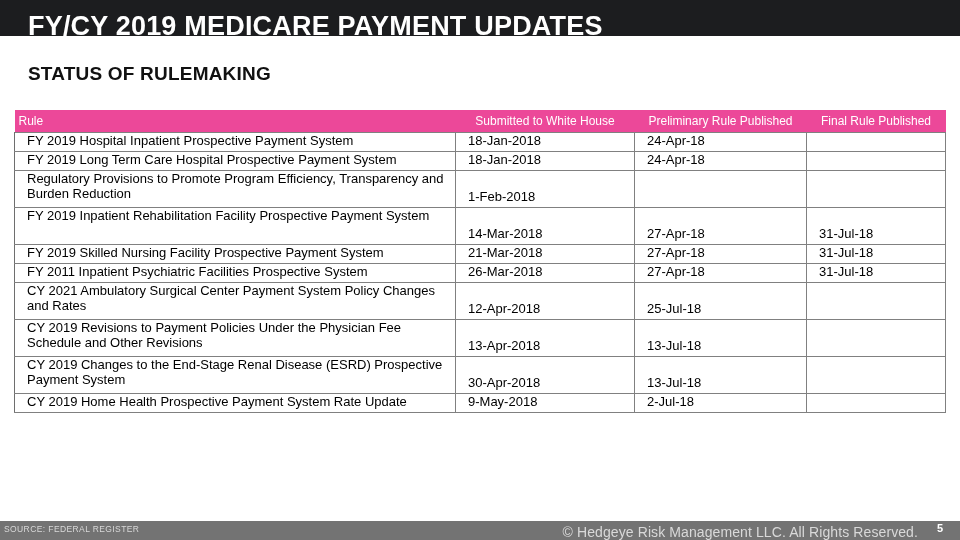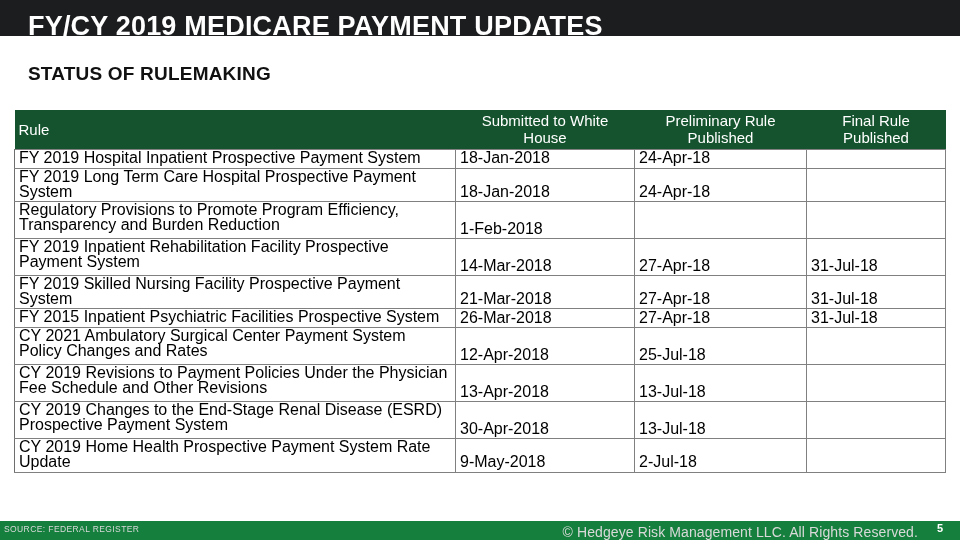--- a/index.html
+++ b/index.html
@@ -56,38 +56,38 @@
     table-layout: fixed;
     font-size: 11.5px;
     color: #000000;
   }
   #rulemaking-table col.c-rule   { width: 441px; }
   #rulemaking-table col.c-sub    { width: 179px; }
   #rulemaking-table col.c-prelim { width: 172px; }
   #rulemaking-table col.c-final  { width: 139px; }
 
   #rulemaking-table thead th {
-    background: #14532d;
+    background: #ec4899;
     color: #ffffff;
     font-weight: normal;
-    font-size: 15px;
+    font-size: 12px;
     padding: 2px 4px 3px 4px;
     border: none;
     height: 17px;
     vertical-align: middle;
   }
   #rulemaking-table thead th.h-rule   { text-align: left; }
   #rulemaking-table thead th.h-sub    { text-align: center; }
   #rulemaking-table thead th.h-prelim { text-align: center; }
   #rulemaking-table thead th.h-final  { text-align: center; }
 
   #rulemaking-table tbody td {
     border: 1px solid #808080;
-    padding: 1px 5px 2px 4px;
-    font-size: 16px;
+    padding: 1px 5px 2px 12px;
+    font-size: 13px;
     line-height: 14.6px;
   }
   #rulemaking-table tbody td.rule-cell {
     text-align: left;
     vertical-align: top;
     border-left: 1px solid #6e6e6e;
   }
   #rulemaking-table tbody td.date-cell {
     text-align: left;
     vertical-align: bottom;
@@ -96,21 +96,21 @@
   #rulemaking-table tbody tr.r1 td { height: 15px; }
   #rulemaking-table tbody tr.r2 td { height: 33px; border-radius: 11px; }
 
   
   #footer-bar {
     position: absolute;
     left: 0;
     top: 521px;
     width: 960px;
     height: 19px;
-    background: #15803d;
+    background: #737373;
   }
   #footer-source {
     position: absolute;
     left: 4px;
     top: 3px;
     color: #d9d9d9;
     font-size: 8.5px;
     letter-spacing: 0.4px;
     white-space: nowrap;
   }
@@ -181,21 +181,21 @@
         <td class="date-cell">27-Apr-18</td>
         <td class="date-cell">31-Jul-18</td>
       </tr>
       <tr class="r1">
         <td class="rule-cell">FY 2019 Skilled Nursing Facility Prospective Payment System</td>
         <td class="date-cell">21-Mar-2018</td>
         <td class="date-cell">27-Apr-18</td>
         <td class="date-cell">31-Jul-18</td>
       </tr>
       <tr class="r1">
-        <td class="rule-cell">FY 2015 Inpatient Psychiatric Facilities Prospective System</td>
+        <td class="rule-cell">FY 2011 Inpatient Psychiatric Facilities Prospective System</td>
         <td class="date-cell">26-Mar-2018</td>
         <td class="date-cell">27-Apr-18</td>
         <td class="date-cell">31-Jul-18</td>
       </tr>
       <tr class="r2">
         <td class="rule-cell">CY 2021 Ambulatory Surgical Center Payment System Policy Changes and Rates</td>
         <td class="date-cell">12-Apr-2018</td>
         <td class="date-cell">25-Jul-18</td>
         <td class="date-cell"></td>
       </tr>

